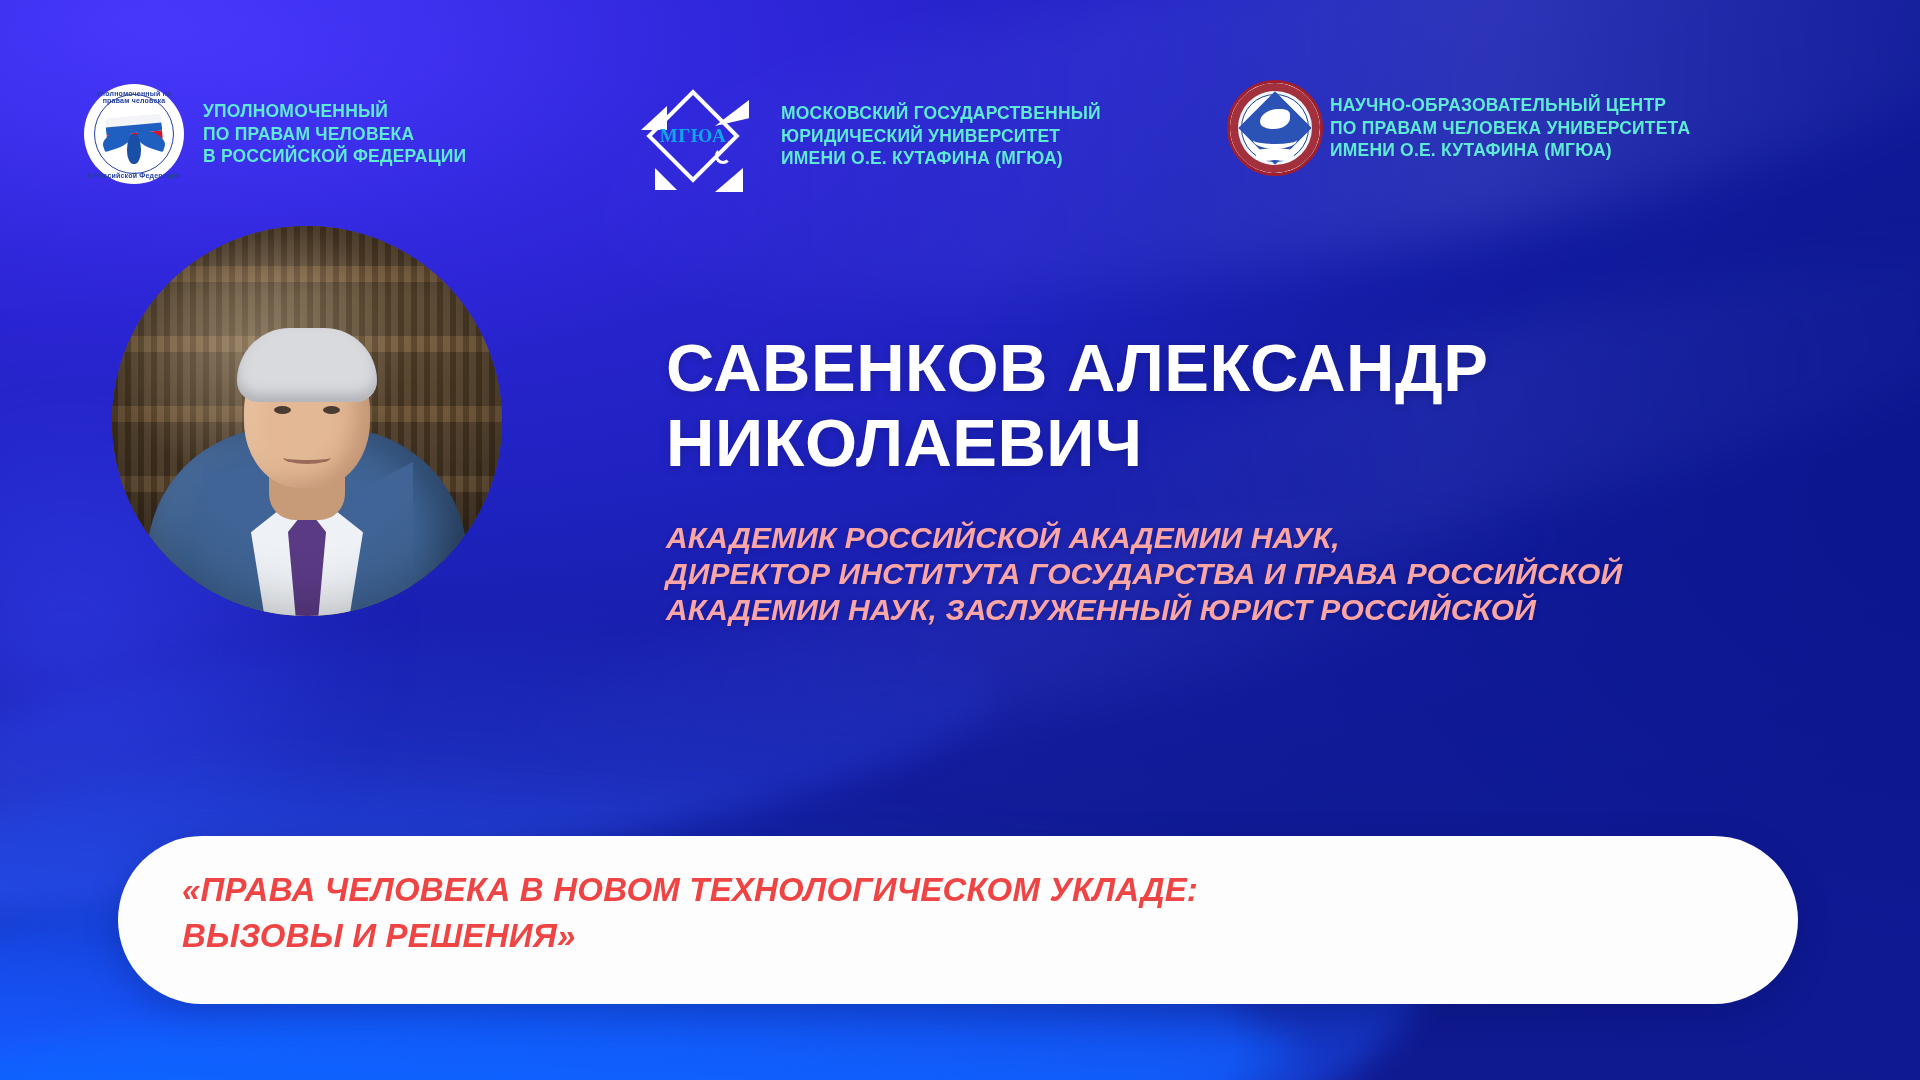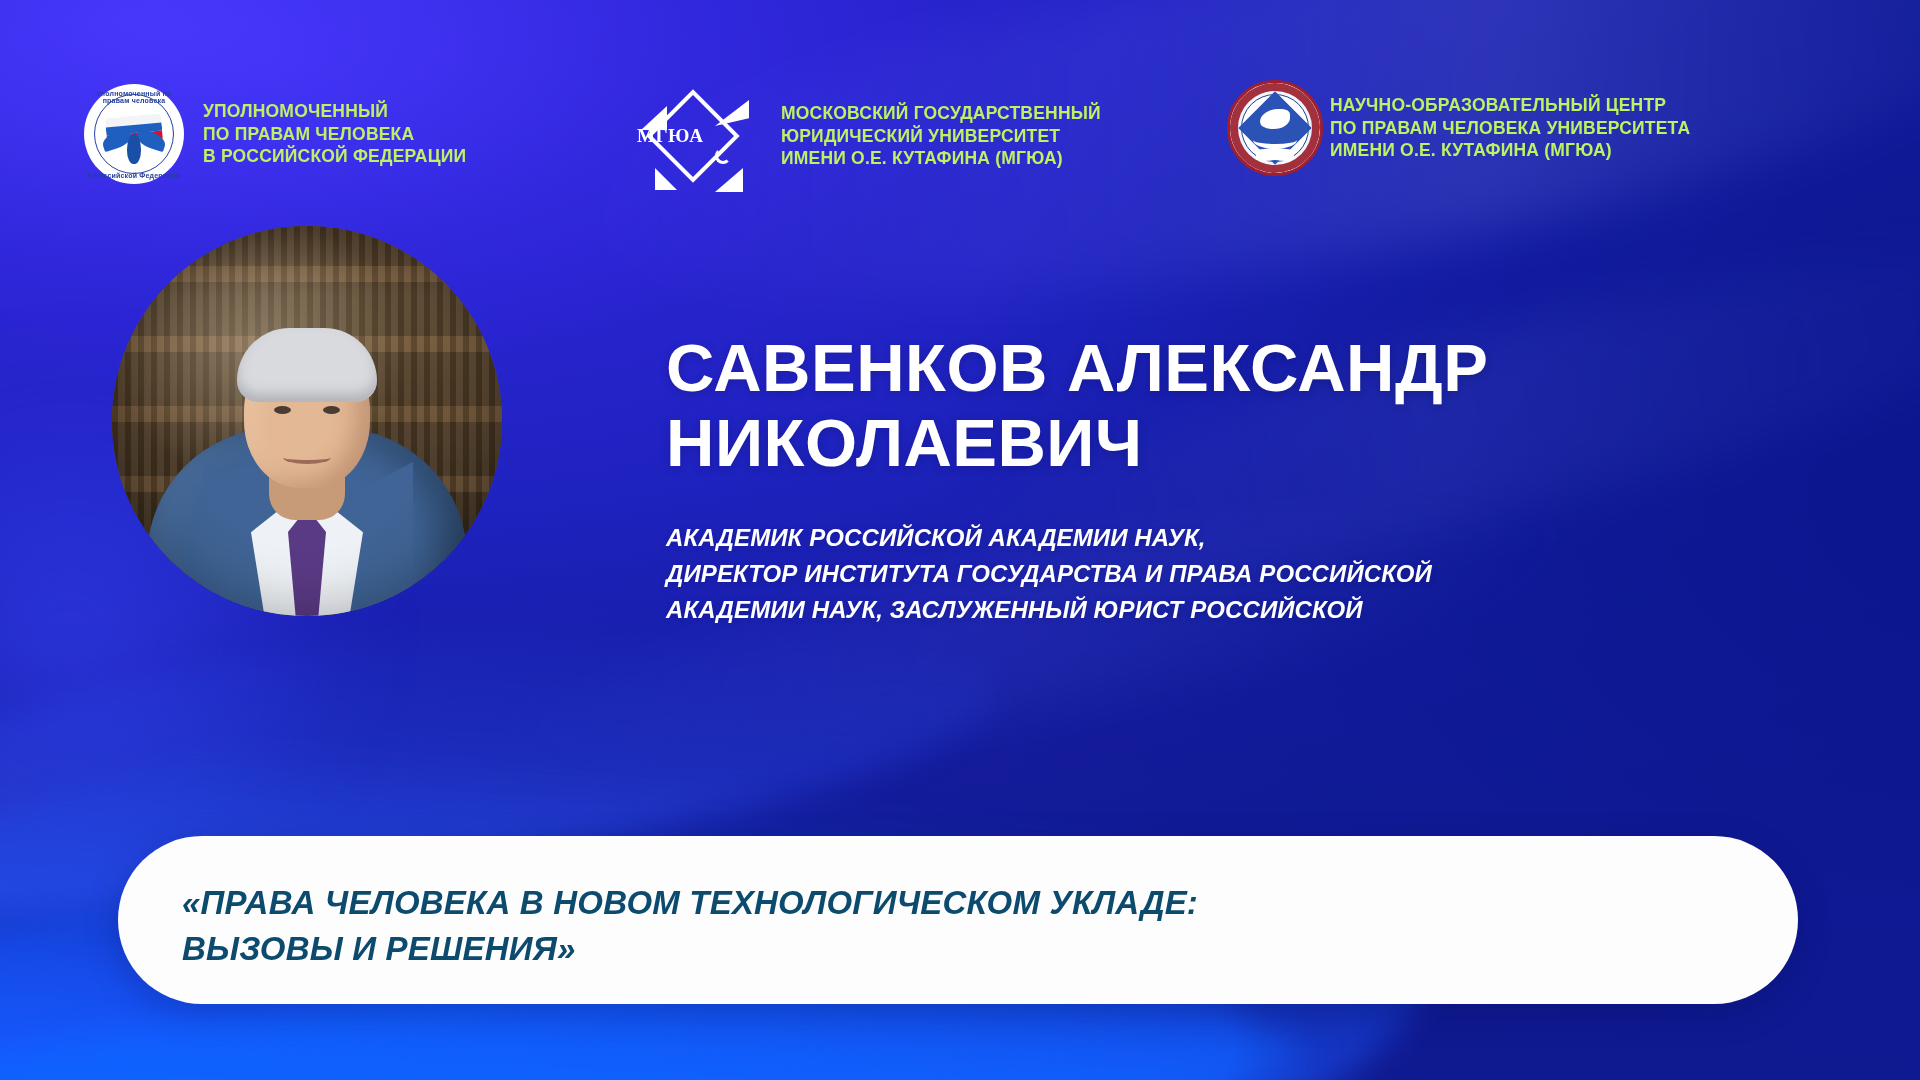--- a/index.html
+++ b/index.html
@@ -75,21 +75,21 @@
     filter:blur(40px);
   }
 
   
   #header{
     position:absolute; left:0; top:0; width:1920px; height:210px;
     display:flex; align-items:center;
   }
   .lockup{ display:flex; align-items:center; position:absolute; }
   .lockup .ltext{
-    color:#bef264; font-weight:700; letter-spacing:.2px;
+    color:#5eead4; font-weight:700; letter-spacing:.2px;
     font-size:17.5px; line-height:22.5px; text-transform:uppercase;
   }
   .lockup .ltext div{ white-space:nowrap; }
 
   .lk1{ left:84px; top:84px; }
   .lk1 .ltext{ margin-left:19px; }
   .lk2{ left:637px; top:80px; }
   .lk2 .ltext{ margin-left:32px; }
   .lk3{ left:1227px; top:80px; }
   .lk3 .ltext{ margin-left:7px; }
@@ -136,21 +136,21 @@
 
   
   .seal2{ width:112px; height:112px; position:relative; }
   .seal2 .dia{
     position:absolute; left:50%; top:50%;
     width:66px; height:66px; margin:-33px 0 0 -33px;
     border:4px solid #fff; transform:rotate(45deg);
   }
   .seal2 .mg{
     position:absolute; left:0; right:0; top:50%; transform:translateY(-50%);
-    color:#ffffff; font-weight:700; font-size:19px;
+    text-align:center; color:#0ea5e9; font-weight:700; font-size:19px;
     font-family:"Liberation Serif", serif; letter-spacing:.5px;
   }
   .seal2 .fin{ position:absolute; background:#fff; }
   .seal2 .f1{ width:26px; height:24px; left:4px; top:26px;
      clip-path:polygon(100% 0,100% 100%,0 100%); }
   .seal2 .f2{ width:34px; height:26px; right:0px; top:20px;
      clip-path:polygon(100% 0,100% 70%,0 100%); }
   .seal2 .f3{ width:22px; height:22px; left:18px; bottom:2px;
      clip-path:polygon(0 0,100% 100%,0 100%); }
   .seal2 .f4{ width:28px; height:24px; right:6px; bottom:0px;
@@ -268,36 +268,36 @@
 
   
   #speaker{ position:absolute; left:666px; top:330px; width:1160px; }
   #spk-name{
     color:#fff; font-weight:700; font-size:67px; line-height:75px;
     letter-spacing:.5px; text-transform:uppercase;
     text-shadow:0 2px 10px rgba(0,0,0,.18);
   }
   #spk-desc{
     margin-top:40px;
-    color:#ffffff; font-style:italic; font-weight:700;
-    font-size:24px; line-height:36px; letter-spacing:.1px;
+    color:#fca5a5; font-style:italic; font-weight:700;
+    font-size:30px; line-height:36px; letter-spacing:.1px;
     text-transform:uppercase;
     text-shadow:0 1px 6px rgba(0,0,0,.16);
   }
   #spk-desc div{ white-space:nowrap; }
 
   
   #card{
     position:absolute; left:118px; top:836px; width:1680px; height:168px;
     background:#fdfdfd; border-radius:84px;
     box-shadow:0 10px 34px rgba(4,10,70,.22);
   }
   #card-title{
-    position:absolute; left:64px; top:44px; width:1560px;
-    color:#0c4a6e; font-weight:700; font-style:italic;
+    position:absolute; left:64px; top:31px; width:1560px;
+    color:#ef4444; font-weight:700; font-style:italic;
     font-size:33px; line-height:46px; letter-spacing:.2px;
     text-transform:uppercase;
   }
   #card-title div{ white-space:nowrap; }
 </style>
 </head>
 <body>
 
 <div id="bg">
   <div class="bg-base"></div>

